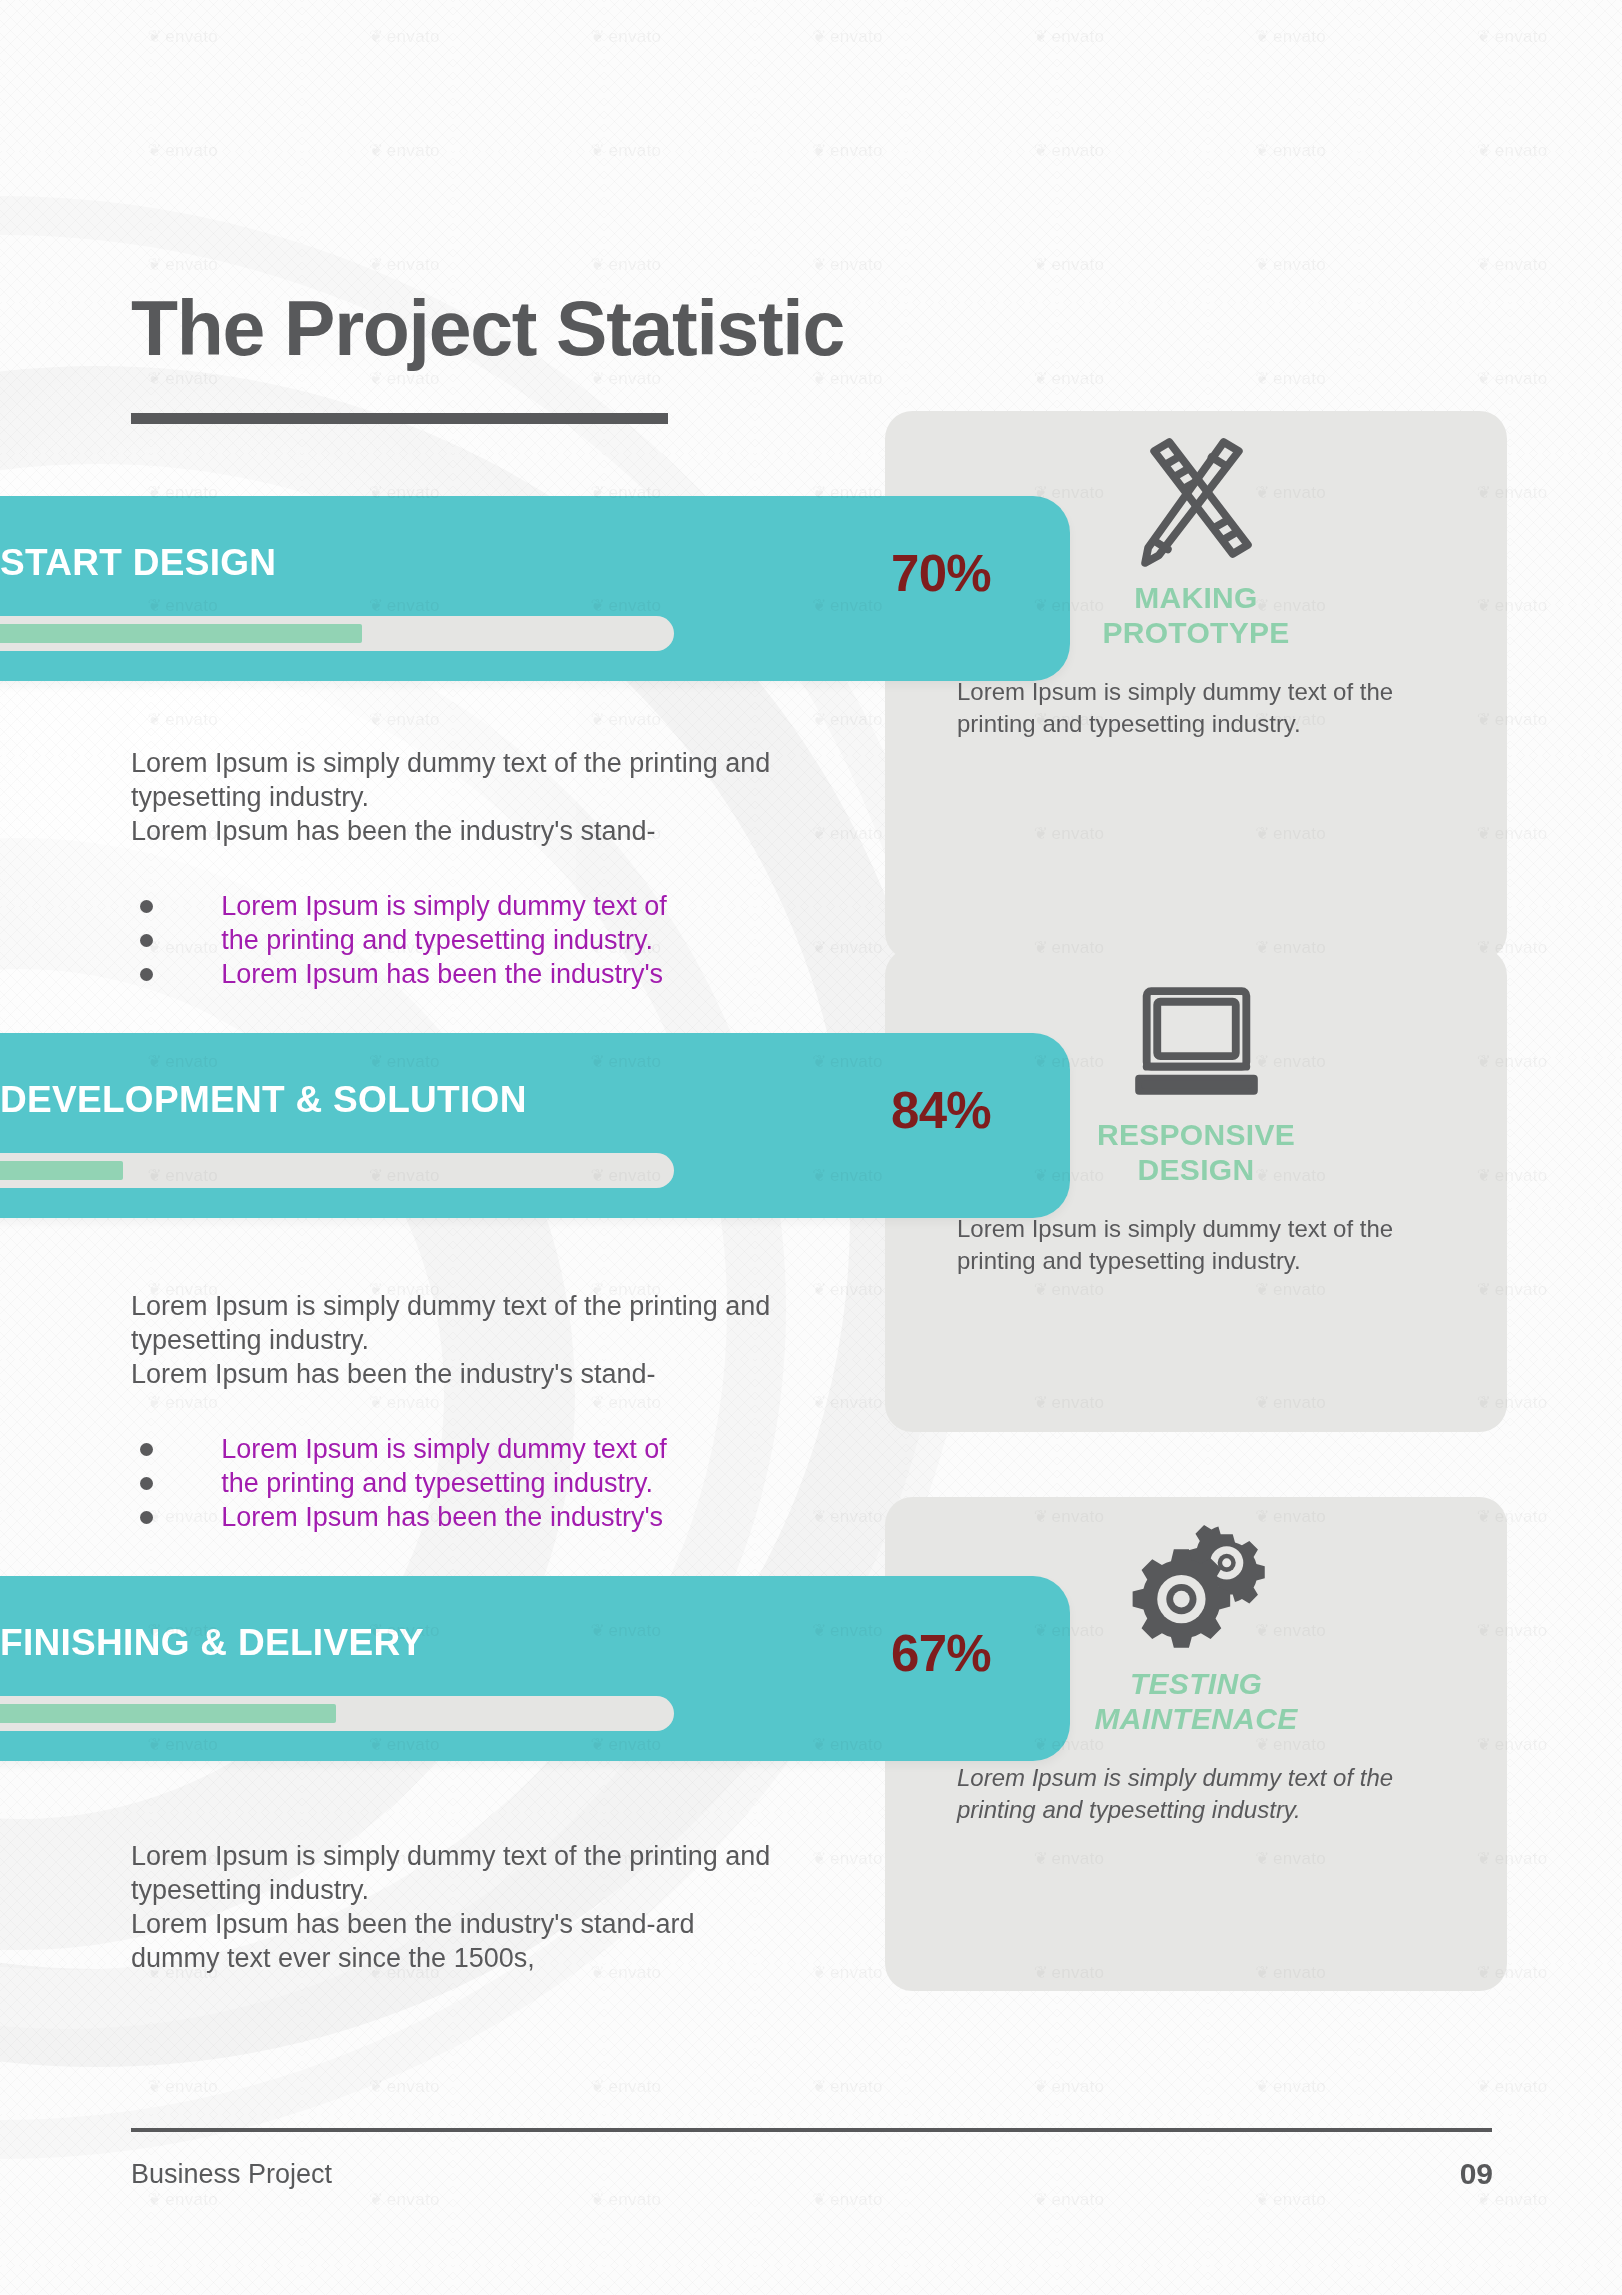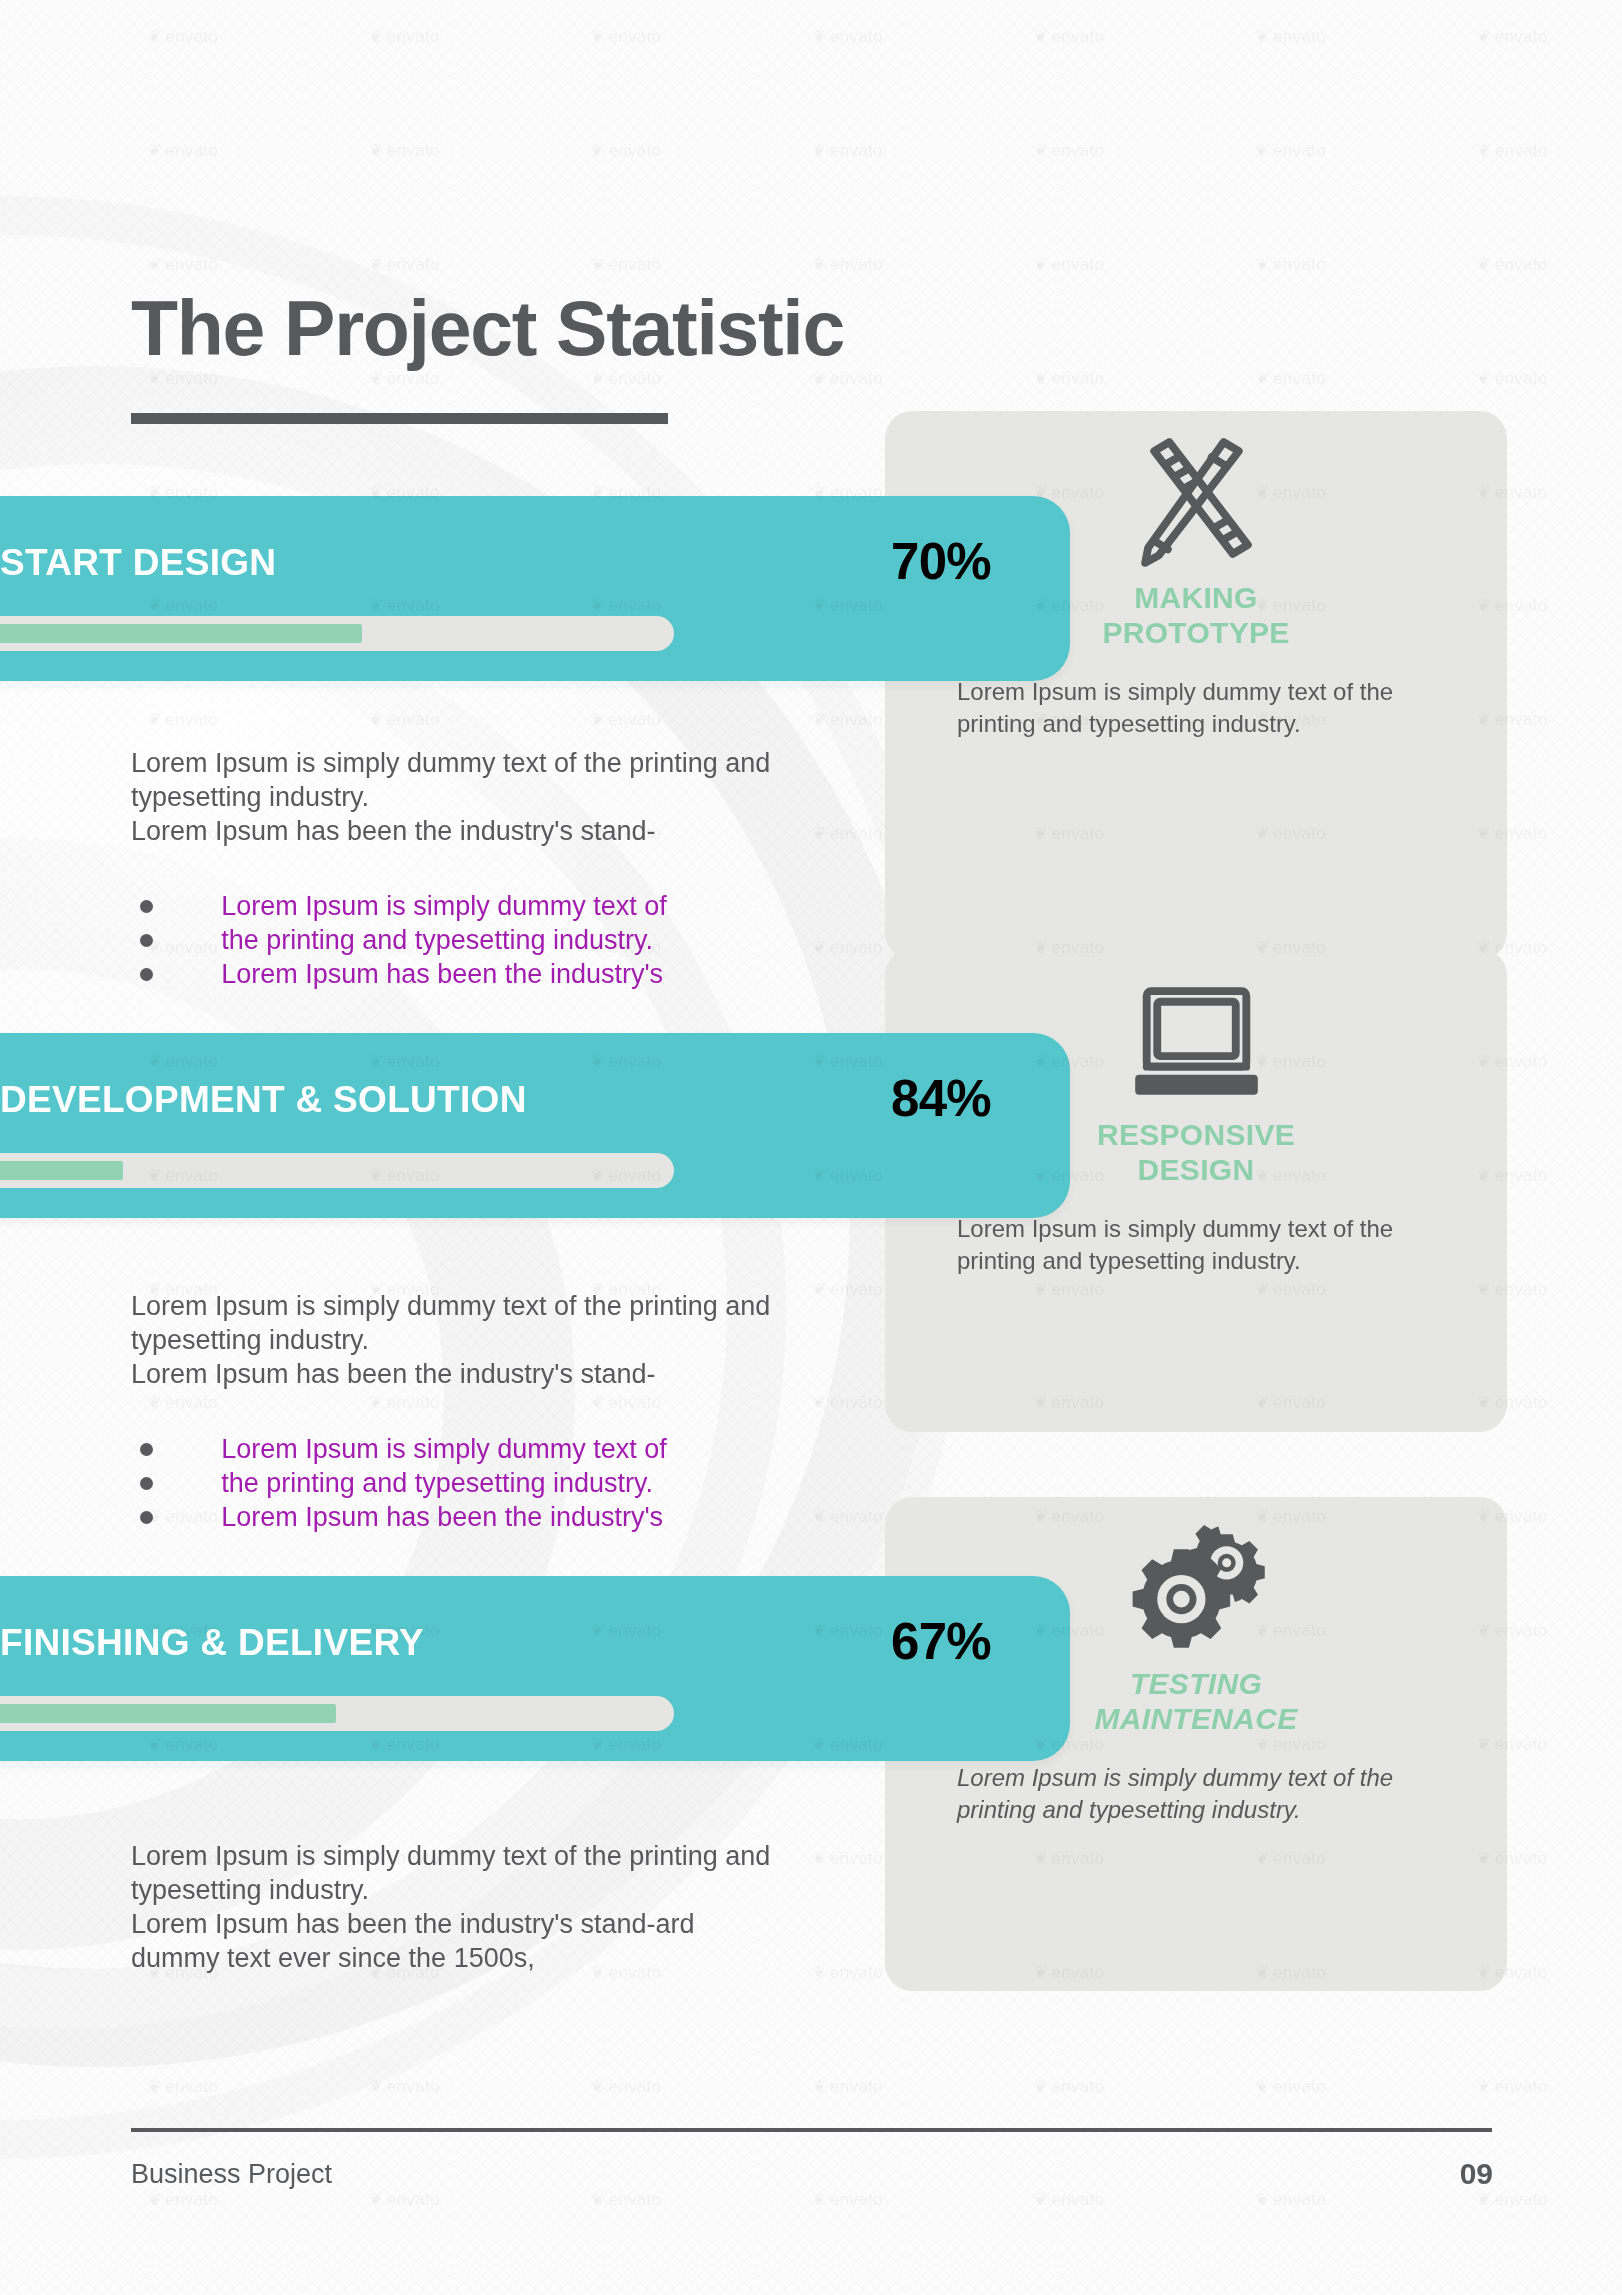--- a/index.html
+++ b/index.html
@@ -71,22 +71,22 @@
   }
   #bar0 { top:496px;  height:185px; }
   #bar1 { top:1033px; height:185px; }
   #bar2 { top:1576px; height:185px; }
 
   .bar-label {
     position:absolute; left:79px; top:46px;
     color:#ffffff; font-weight:bold; font-size:37px; letter-spacing:0.3px;text-align:right;
   }
   .bar-pct {
-    position:absolute; right:79px; top:36px;
-    color:#000000; font-weight:bold; font-size:51px; letter-spacing:-0.7px;
+    position:absolute; right:79px; top:48px;
+    color:#7f1d1d; font-weight:bold; font-size:51px; letter-spacing:-0.7px;
   }
   .track {
     position:absolute; left:-6.5px; top:120px; width:759px; height:35px;
     background:#e5e5e3; border-radius:17.7px;
   }
   .fill { position:absolute; left:0; top:7.9px; height:19.6px; background:#92d3b4; border-radius:0 2px 2px 0; }
 
   
   .block { position:absolute; left:131px; width:654px; }
   #blk0 { top:746px; }

